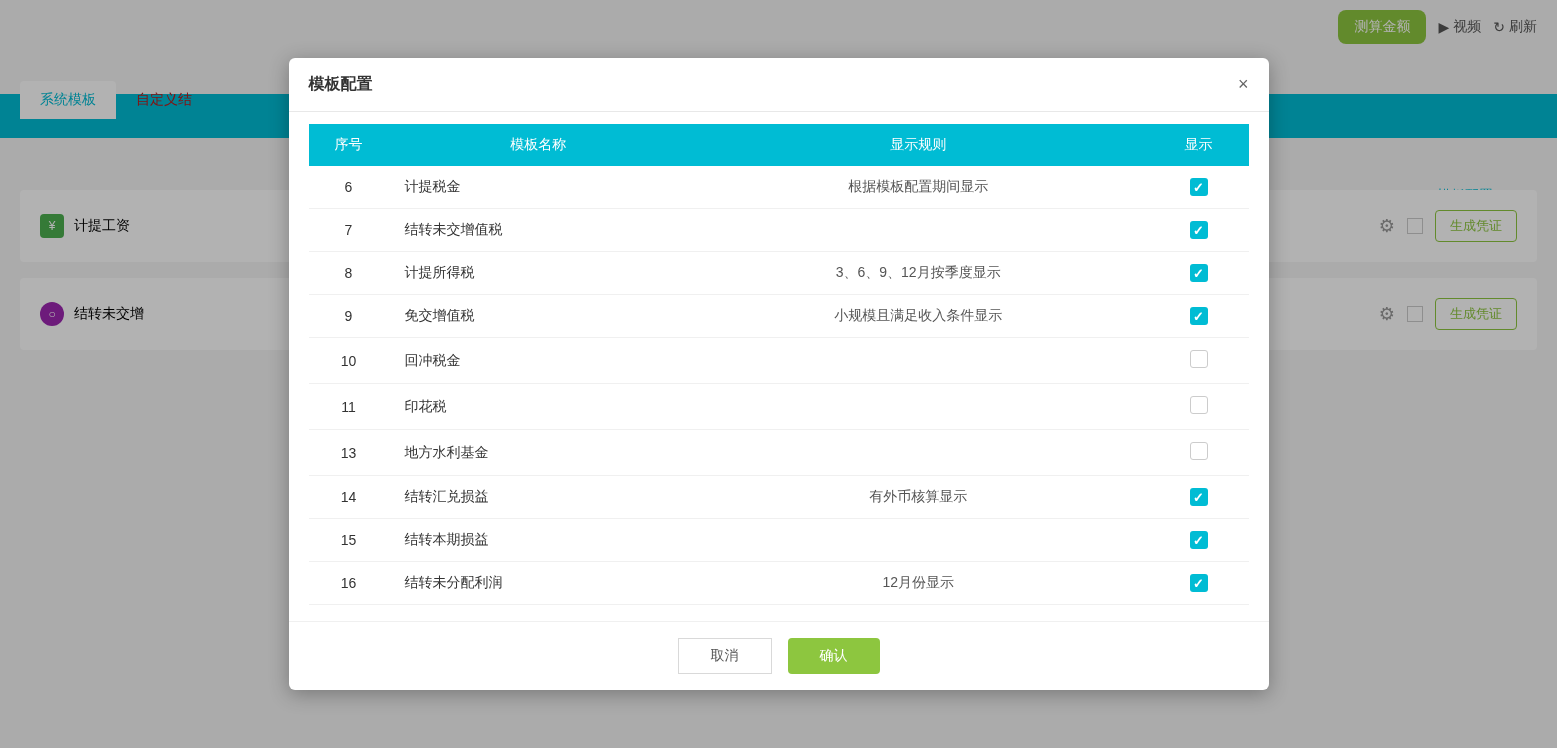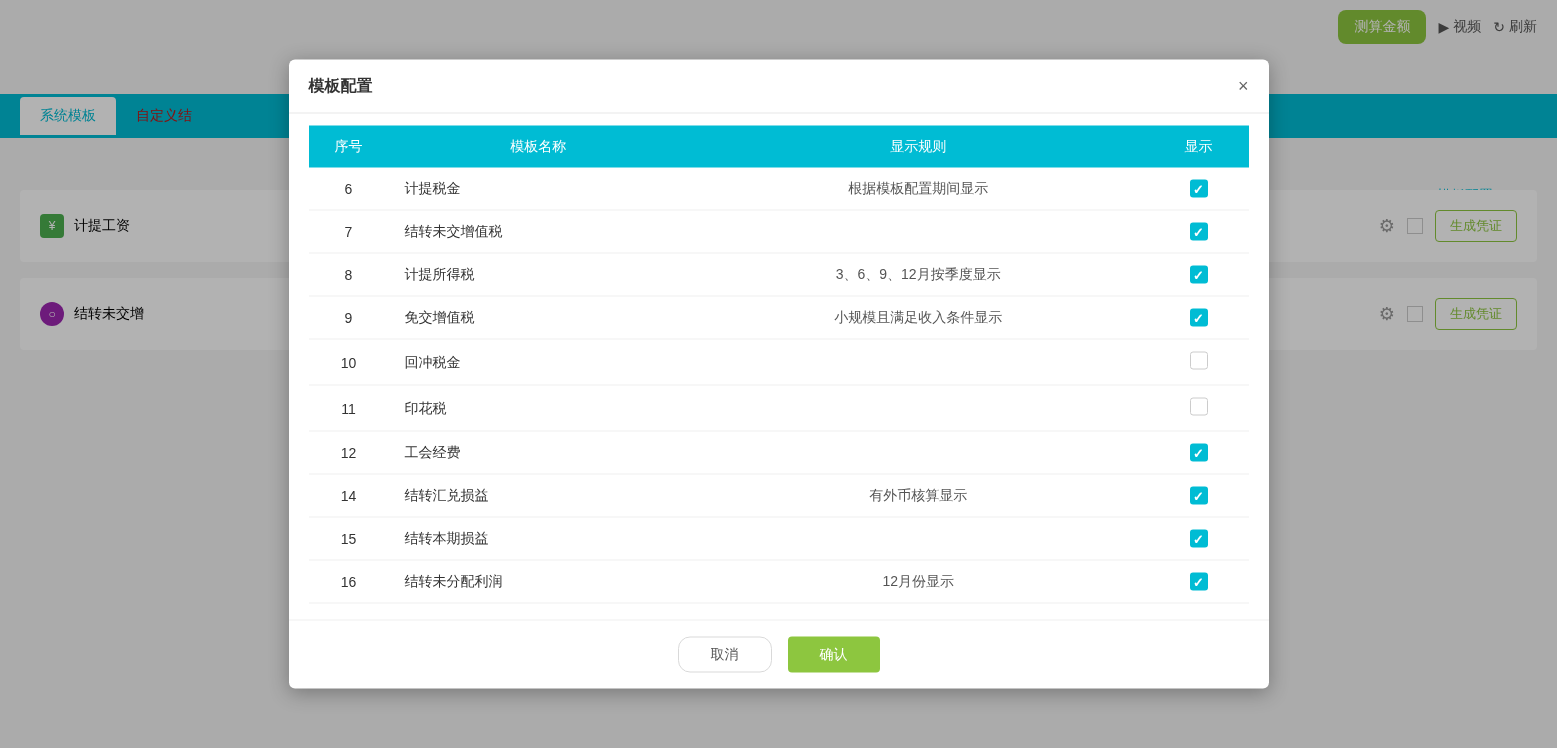--- a/index.html
+++ b/index.html
@@ -282,21 +282,21 @@
       padding: 16px 20px;
       display: flex;
       justify-content: center;
       gap: 16px;
       border-top: 1px solid #f0f0f0;
     }
     .btn-cancel {
       padding: 8px 32px;
       border: 1px solid #d9d9d9;
       background: #fff;
-      border-radius: 12px;
+      border-radius: 0;
       cursor: pointer;
       font-size: 14px;
       color: #555;
     }
     .btn-confirm {
       padding: 8px 32px;
       border: none;
       background: #8dc63f;
       color: #fff;
       border-radius: 4px;
@@ -309,21 +309,21 @@
       position: absolute;
       top: 94px;
       left: 0;
       right: 0;
       height: 44px;
       background: #00bcd4;
       z-index: 0;
     }
     .sub-tabs {
       position: absolute;
-      top: 94px;
+      top: 78px;
       left: 0;
       height: 44px;
       display: flex;
       align-items: center;
       z-index: 1;
       padding-left: 20px;
     }
     .sub-tab {
       padding: 10px 20px;
       color: #b91c1c;
@@ -456,24 +456,24 @@
             <td></td>
             <td style="text-align: center;"><span class="cb-unchecked"></span></td>
           </tr>
           <tr>
             <td>11</td>
             <td>印花税</td>
             <td></td>
             <td style="text-align: center;"><span class="cb-unchecked"></span></td>
           </tr>
           <tr>
-            <td>12</td>
-            <td>工会经费</td>
+            <td>13</td>
+            <td>地方水利基金</td>
             <td></td>
-            <td style="text-align: center;"><span class="cb-checked"></span></td>
+            <td style="text-align: center;"><span class="cb-unchecked"></span></td>
           </tr>
           <tr>
             <td>14</td>
             <td>结转汇兑损益</td>
             <td>有外币核算显示</td>
             <td style="text-align: center;"><span class="cb-checked"></span></td>
           </tr>
           <tr>
             <td>15</td>
             <td>结转本期损益</td>

